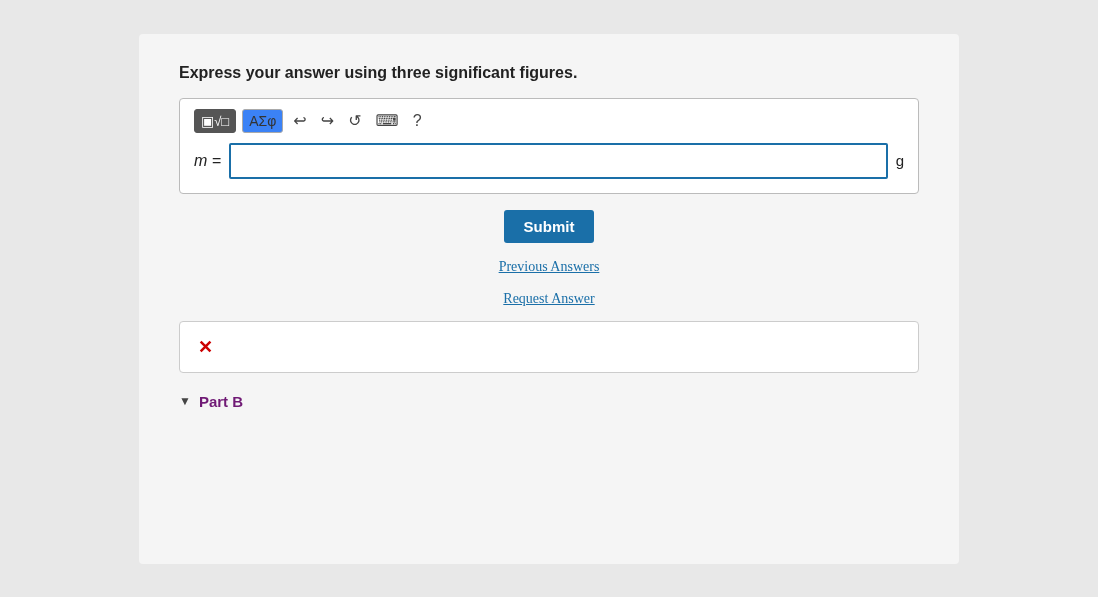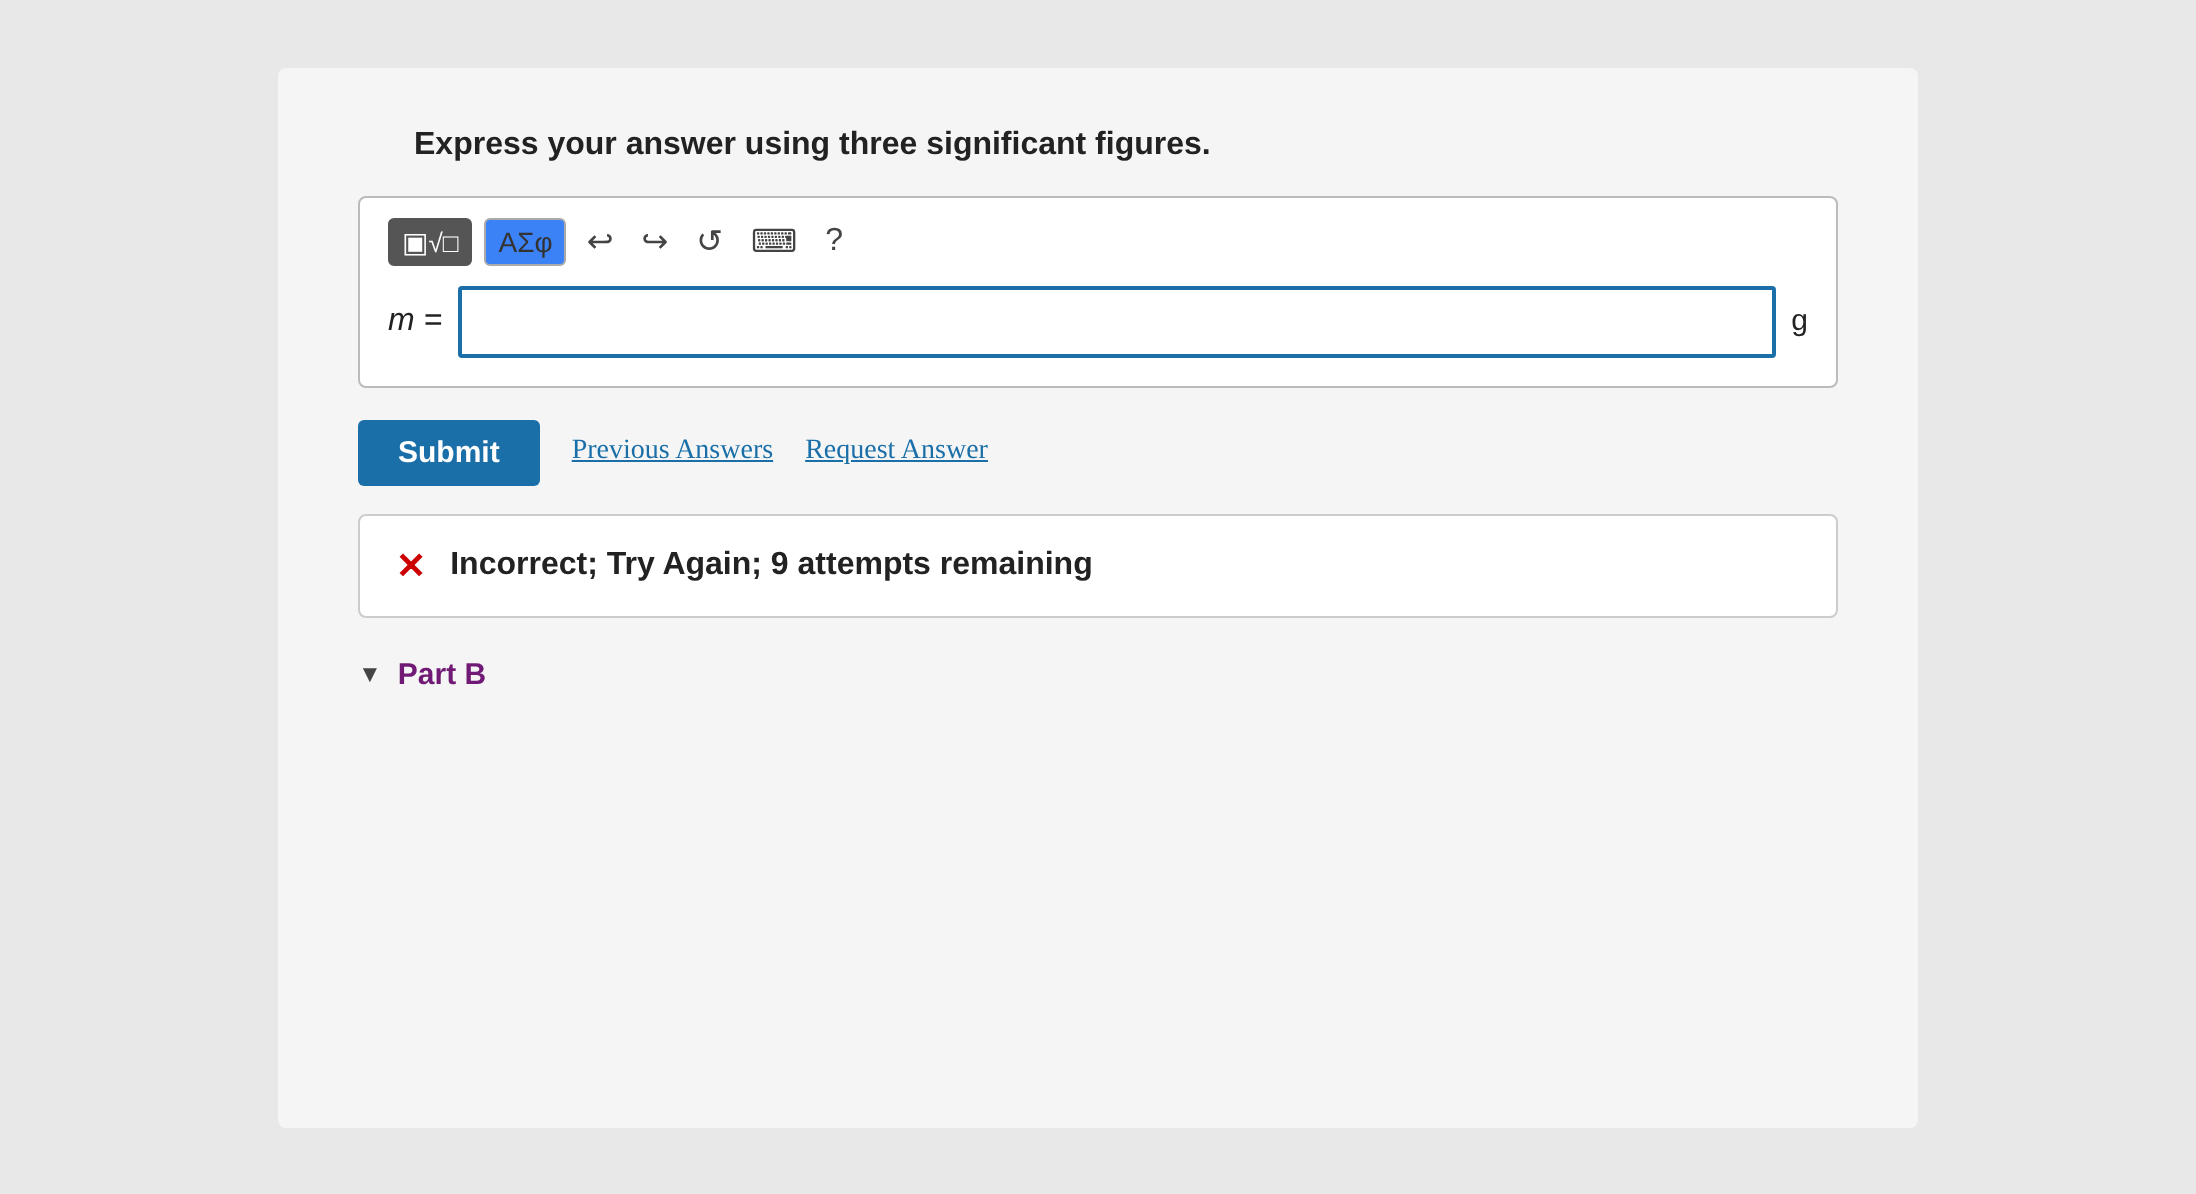--- a/index.html
+++ b/index.html
@@ -29,21 +29,20 @@
       font-size: 11px;
     }
     .formula-line sub {
       font-size: 11px;
     }
     .instruction {
       font-size: 16px;
       font-weight: bold;
       color: #222;
       margin-bottom: 16px;
-      margin-left: 28px;
     }
     .answer-box {
       border: 1px solid #bbb;
       border-radius: 4px;
       background: #fff;
       padding: 10px 14px 14px 14px;
       margin-bottom: 16px;
       position: relative;
     }
     .toolbar {
@@ -94,22 +93,24 @@
       font-size: 15px;
       outline: none;
       height: 36px;
     }
     .unit-label {
       font-size: 15px;
       color: #222;
     }
     .action-row {
       display: flex;
+      align-items: center;
       gap: 16px;
       margin-bottom: 14px;
+      flex-direction: column;
     }
     .submit-btn {
       background: #1a6fa8;
       color: #fff;
       border: none;
       border-radius: 3px;
       padding: 8px 20px;
       font-size: 15px;
       cursor: pointer;
       font-weight: bold;
@@ -190,21 +191,20 @@
   </div>
 
   <div class="action-row">
     <button class="submit-btn">Submit</button>
     <button class="link-btn">Previous Answers</button>
     <button class="link-btn">Request Answer</button>
   </div>
 
   <div class="error-box">
     <span class="error-icon">✕</span>
-    <span class="error-text">Incorrect; Try Again; 9 attempts remaining</span>
   </div>
 
   <div class="part-b-row">
     <span class="chevron-icon">▼</span>
     <span class="part-b-label">Part B</span>
   </div>
 
 </div>
 
 </body></html>

